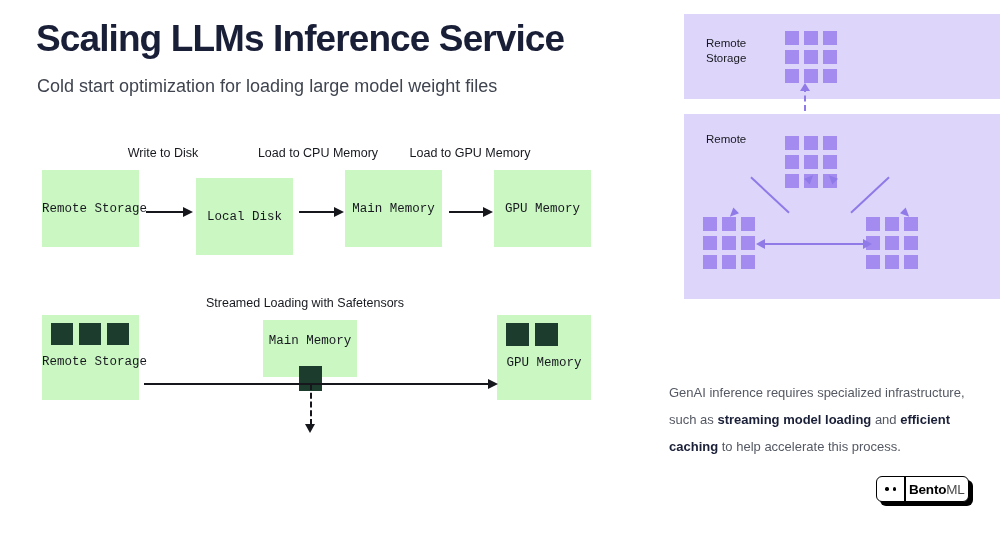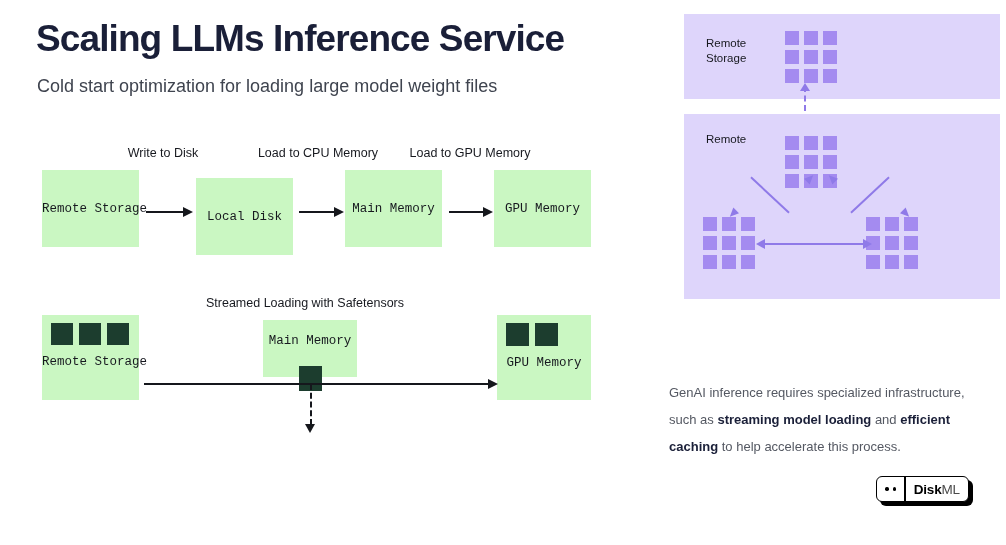--- a/index.html
+++ b/index.html
@@ -368,16 +368,16 @@
 
 <div id="logo">
   <div id="logo-shadow"></div>
   <div id="logo-body">
     <div id="logo-dots">
       <span></span>
         <span></span>
     </div>
     <div id="logo-divider"></div>
     <div id="logo-text">
-      <b>Disk</b><i>ML</i>
+      <b>Bento</b><i>ML</i>
     </div>
   </div>
 </div>
 
 </body></html>

